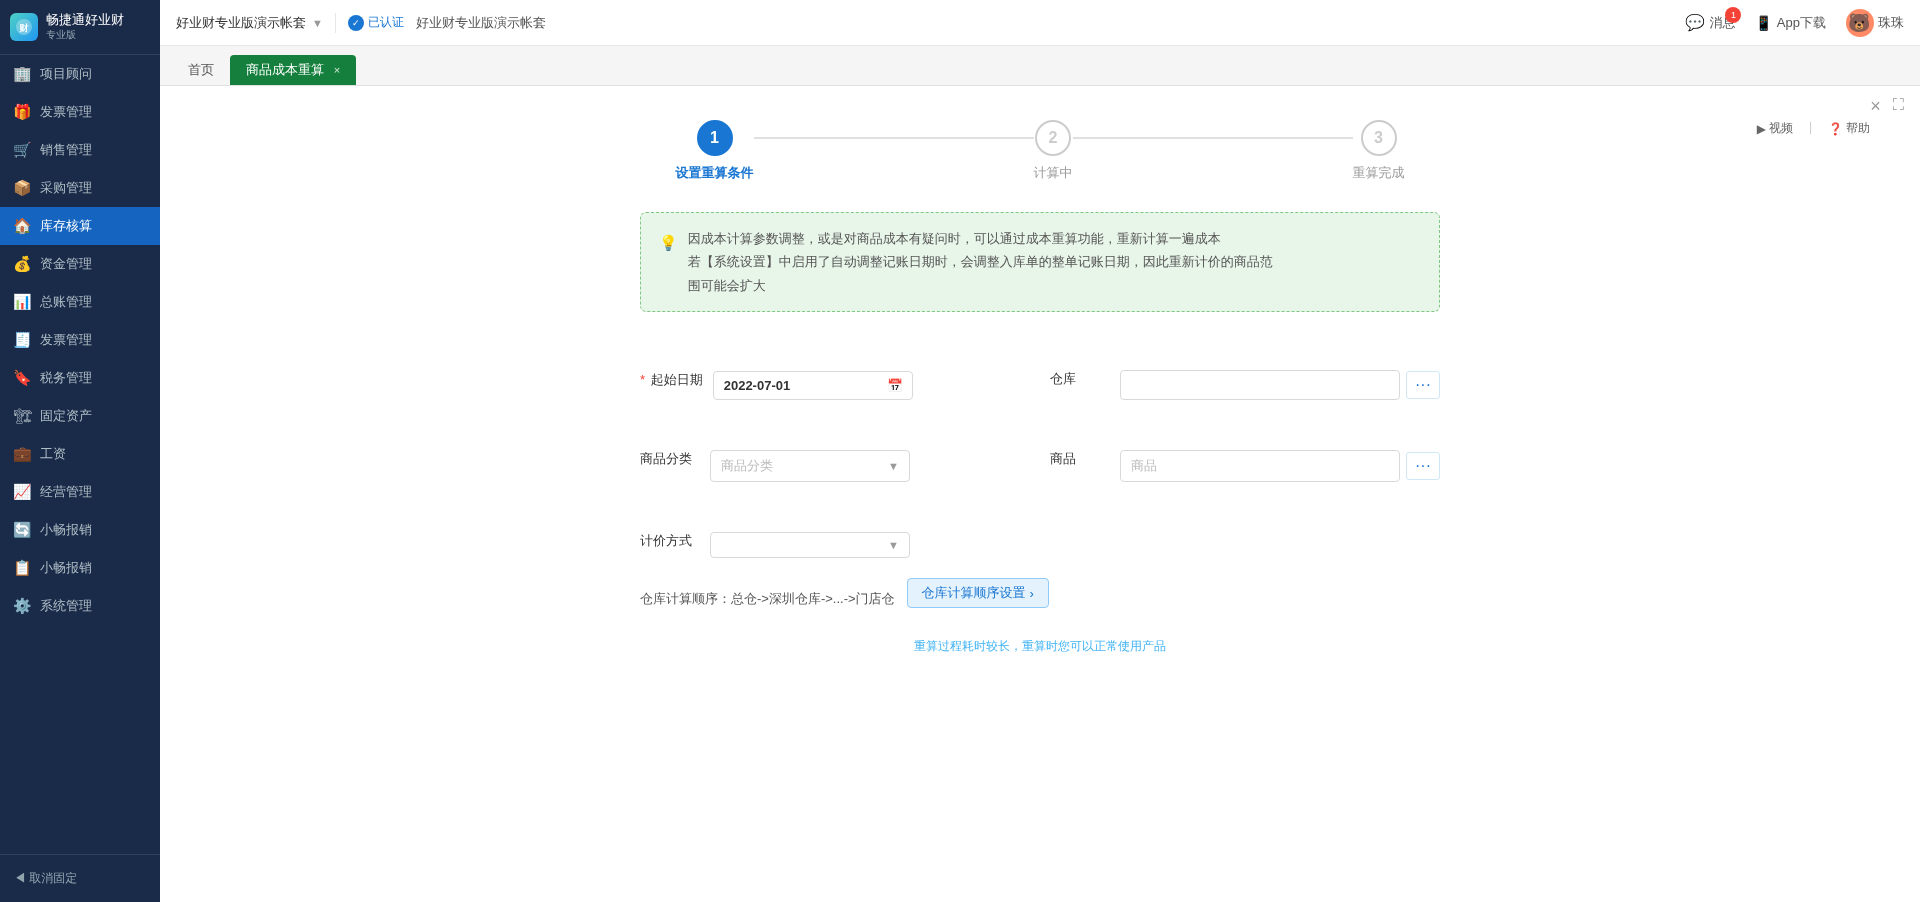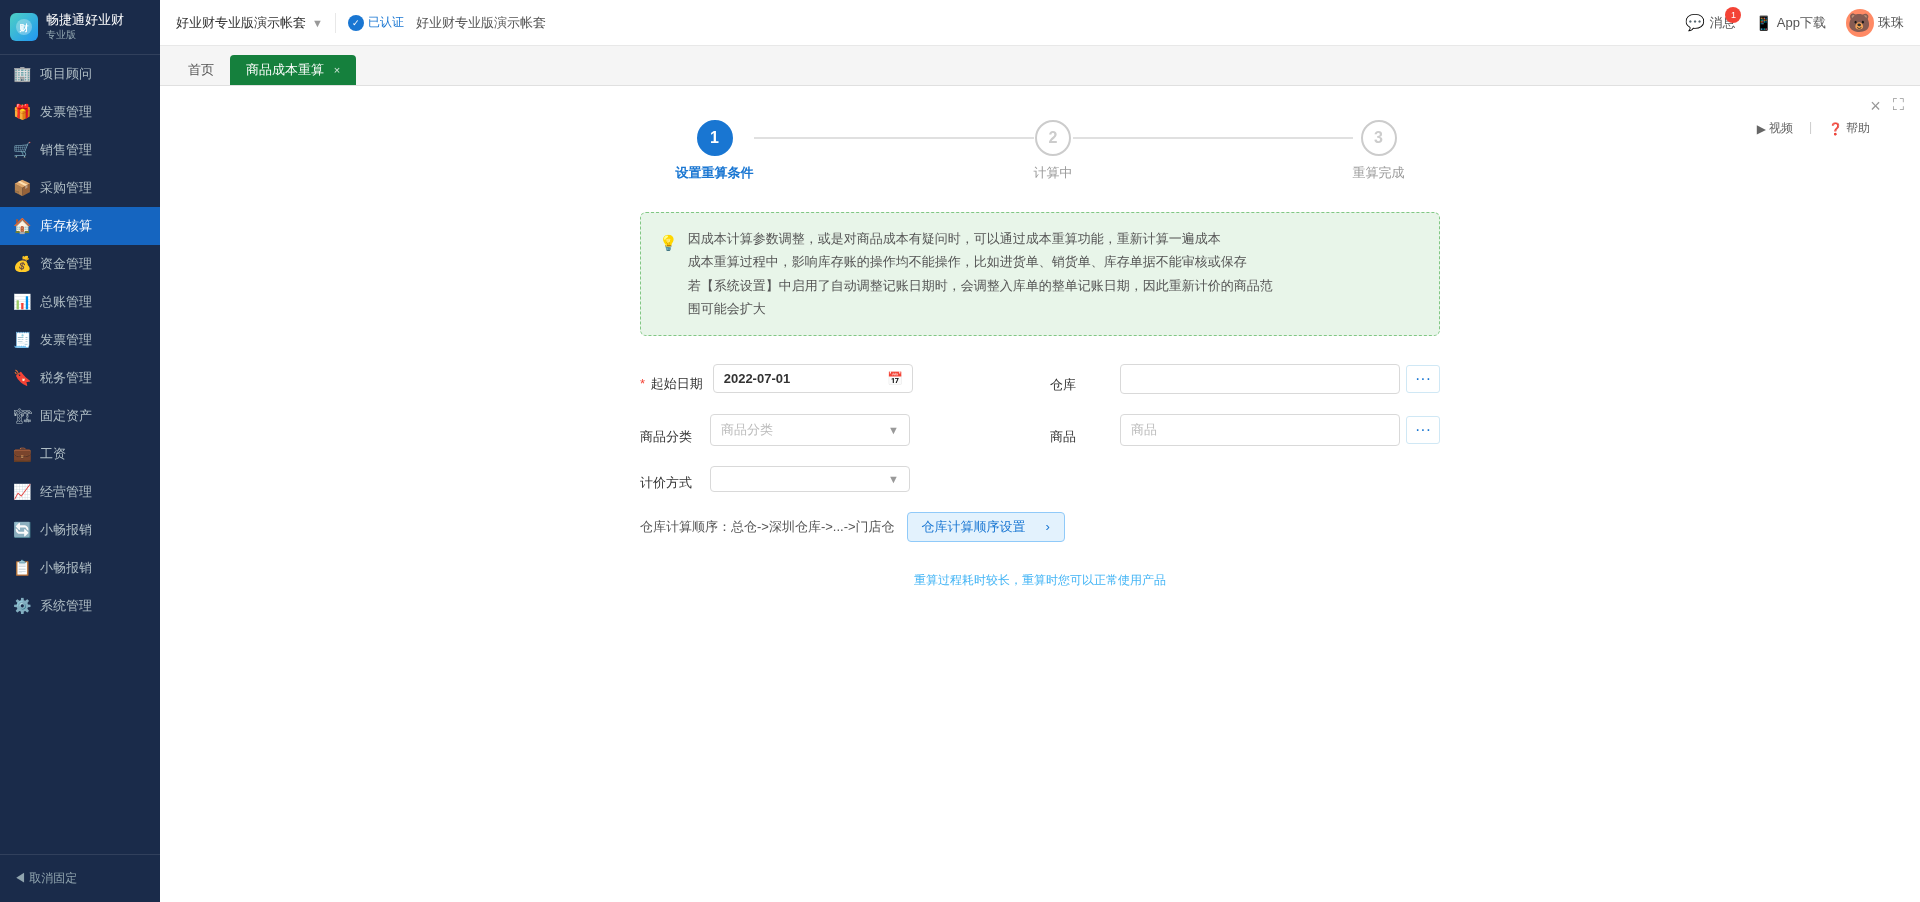--- a/index.html
+++ b/index.html
@@ -259,23 +259,24 @@
       margin: 0 auto;
     }
     .form-row {
       display: flex;
       align-items: center;
       margin-bottom: 20px;
       gap: 20px;
     }
     .form-group {
       display: flex;
-      align-items: flex-end;
+      align-items: flex-start;
       gap: 10px;
       flex: 1;
+      margin-top: 30px;
     }
     .form-label {
       font-size: 13px;
       color: #333;
       white-space: nowrap;
       min-width: 60px;
     }
     .required-star { color: #f44336; margin-right: 2px; }
     .form-input {
       border: 1px solid #d9d9d9;
@@ -323,28 +324,28 @@
       cursor: pointer;
       font-size: 16px;
       padding: 4px 8px;
       border: 1px solid #d0e8f5;
       border-radius: 3px;
     }
     .warehouse-order {
       font-size: 13px;
       color: #555;
       display: flex;
-      align-items: center;
+      align-items: flex-end;
       gap: 12px;
       margin-bottom: 20px;
     }
     .warehouse-order-btn {
       display: flex;
       align-items: center;
-      gap: 20px;
+      gap: 4px;
       color: #1976d2;
       border: 1px solid #90caf9;
       border-radius: 4px;
       padding: 5px 14px;
       cursor: pointer;
       font-size: 13px;
       background: #e3f2fd;
     }
 
     
@@ -539,21 +540,20 @@
       <div class="step-item">
         <div class="step-circle">3</div>
         <div class="step-label">重算完成</div>
       </div>
     </div>
 
     <div class="info-box">
       <span class="info-icon">💡</span>
       <div>
         <div>因成本计算参数调整，或是对商品成本有疑问时，可以通过成本重算功能，重新计算一遍成本</div>
-        <div>成本重算过程中，影响库存账的操作均不能操作，比如进货单、销货单、库存单据不能审核或保存</div>
         <div>若【系统设置】中启用了自动调整记账日期时，会调整入库单的整单记账日期，因此重新计价的商品范</div>
         <div>围可能会扩大</div>
       </div>
     </div>
 
     <div class="form-area">
 
       <div class="form-row">
         <div class="form-group">
           <span class="form-label">

